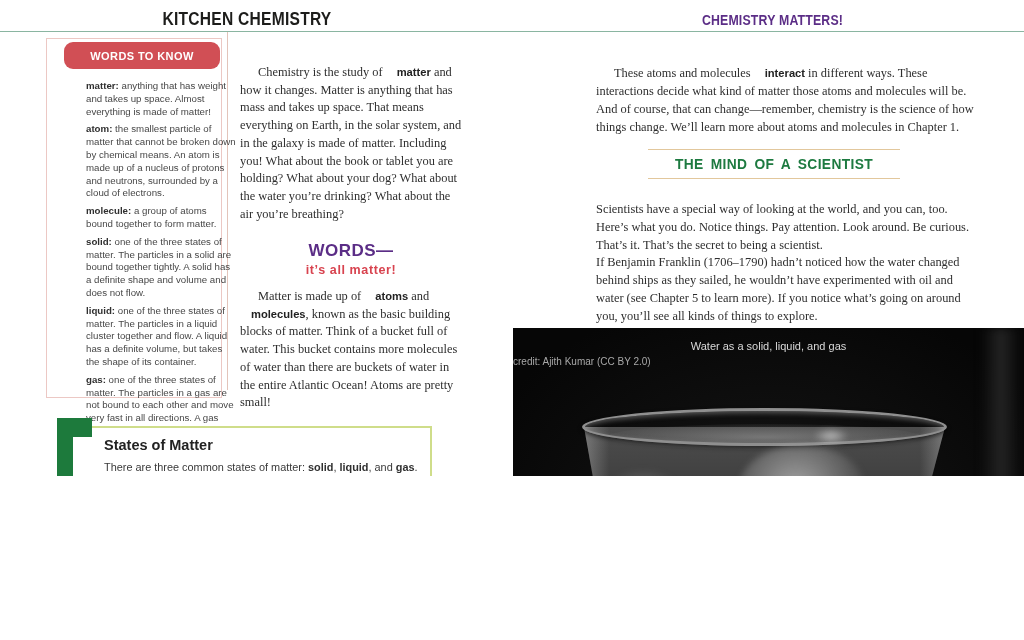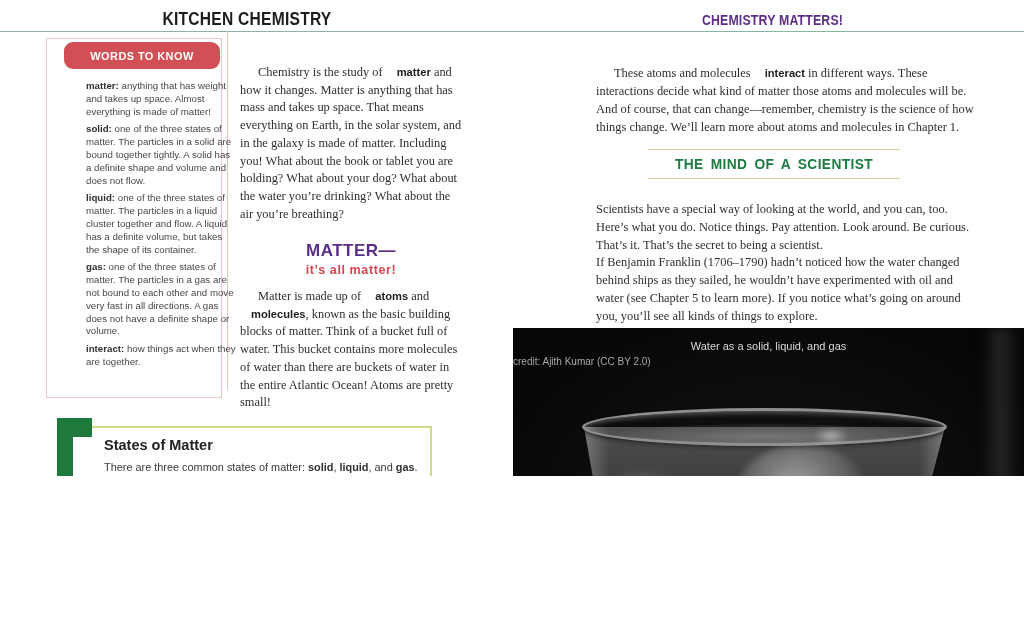--- a/index.html
+++ b/index.html
@@ -98,32 +98,34 @@
   <div class="abs top-rule"></div>
 
   <div class="abs page-header hdr-left">KITCHEN CHEMISTRY</div>
 
   <div class="abs sidebar-box"></div>
   <div class="abs vert-rule"></div>
   <div class="abs wtk-tab">WORDS TO KNOW</div>
 
   <div class="abs sidebar-entries">
     <div class="sidebar-entry"><span class="term">matter:</span><span> anything that has weight and takes up space. Almost everything is made of matter!</span></div>
+    <div class="sidebar-entry"><span class="term">atom:</span><span> the smallest particle of matter that cannot be broken down by chemical means. An atom is made up of a nucleus of protons and neutrons, surrounded by a cloud of electrons.</span></div>
+    <div class="sidebar-entry"><span class="term">molecule:</span><span> a group of atoms bound together to form matter.</span></div>
     <div class="sidebar-entry"><span class="term">solid:</span><span> one of the three states of matter. The particles in a solid are bound together tightly. A solid has a definite shape and volume and does not flow.</span></div>
     <div class="sidebar-entry"><span class="term">liquid:</span><span> one of the three states of matter. The particles in a liquid cluster together and flow. A liquid has a definite volume, but takes the shape of its container.</span></div>
     <div class="sidebar-entry"><span class="term">gas:</span><span> one of the three states of matter. The particles in a gas are not bound to each other and move very fast in all directions. A gas does not have a definite shape or volume.</span></div>
     <div class="sidebar-entry"><span class="term">interact:</span><span> how things act when they are together.</span></div>
   </div>
 
   <div class="abs left-col serif-para indent" style="top:64px;">
     <span>Chemistry is the study of </span><span class="kw">matter</span><span> and how it changes. Matter is anything that has mass and takes up space. That means everything on Earth, in the solar system, and in the galaxy is made of matter. Including you! What about the book or tablet you are holding? What about your dog? What about the water you’re drinking? What about the air you’re breathing?</span>
   </div>
 
   <div class="abs matter-heading">
-    <div class="matter-l1">MATTER—</div>
+    <div class="matter-l1">WORDS—</div>
     <div class="matter-l2">it’s all matter!</div>
   </div>
 
   <div class="abs left-col serif-para indent" style="top:288px;">
     <span>Matter is made up of </span><span class="kw">atoms</span><span> and </span><span class="kw">molecules</span><span>, known as the basic building blocks of matter. Think of a bucket full of water. This bucket contains more molecules of water than there are buckets of water in the entire Atlantic Ocean! Atoms are pretty small!</span>
   </div>
 
   <div class="abs states-box">
     <div class="states-title">States of Matter</div>
     <div class="states-text">

